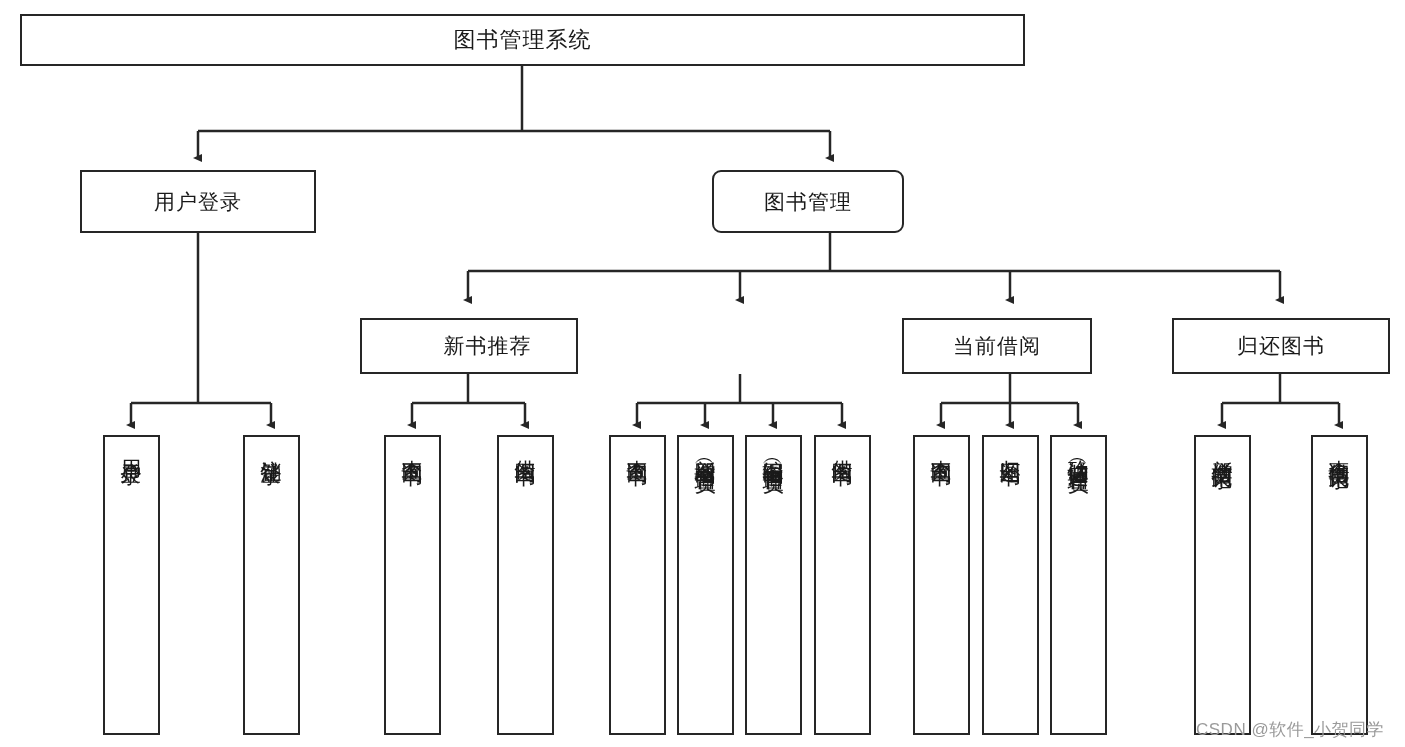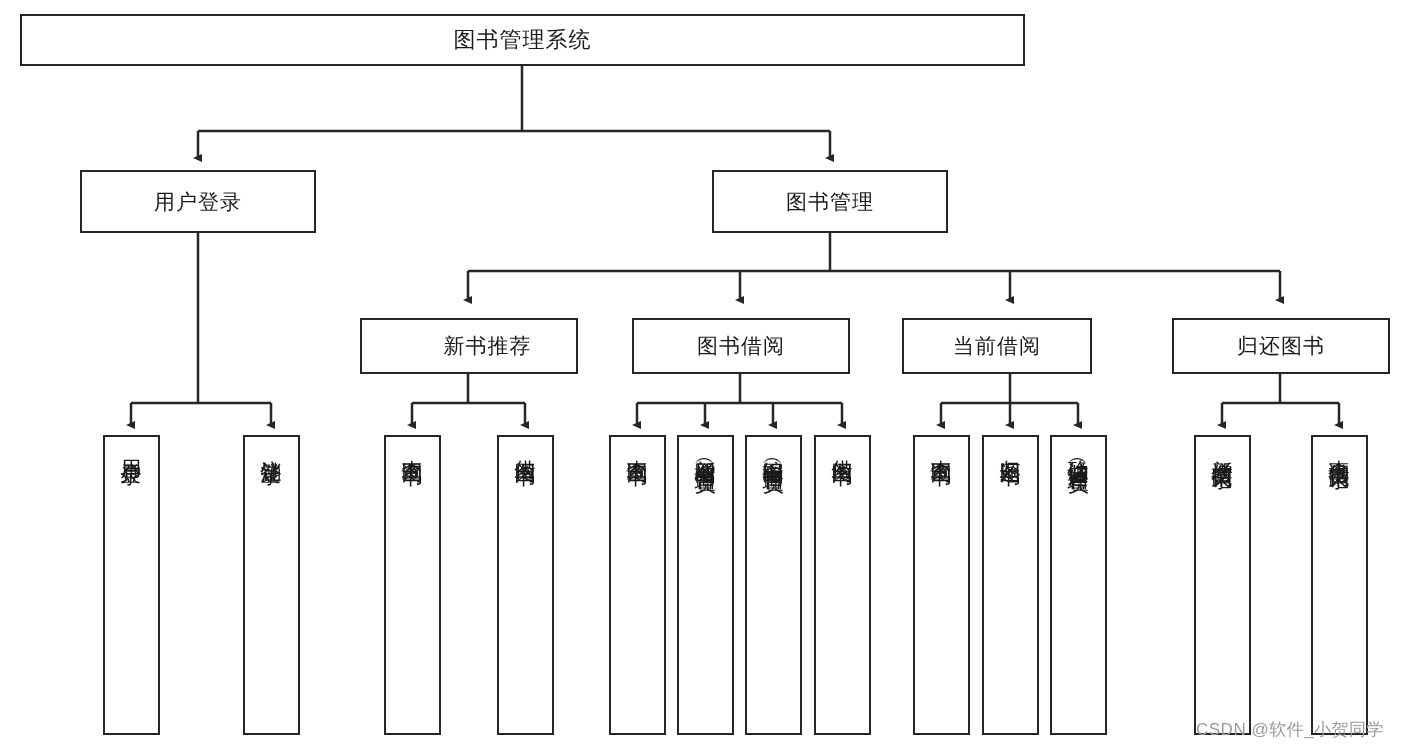--- a/index.html
+++ b/index.html
@@ -117,29 +117,26 @@
     </g>
   </svg>
 
   <div class="node h root" style="left:20px; top:14px; width:1005px; height:52px;">
     <span>图书管理系统</span>
   </div>
 
   <div class="node h" style="left:80px; top:170px; width:236px; height:63px;">
     <span>用户登录</span>
   </div>
-  <div class="node h" style="left:712px; top:170px; width:236px; height:63px;">
+  <div class="node h" style="left:712px; top:170px; width:192px; height:63px;border-radius:9px;">
     <span>图书管理</span>
   </div>
 
   <div class="node h" style="left:360px; top:318px; width:218px; height:56px;padding-left:37px;">
     <span>新书推荐</span>
-  </div>
-  <div class="node h" style="left:632px; top:318px; width:218px; height:56px;">
-    <span>图书借阅</span>
   </div>
   <div class="node h" style="left:902px; top:318px; width:190px; height:56px;">
     <span>当前借阅</span>
   </div>
   <div class="node h" style="left:1172px; top:318px; width:218px; height:56px;">
     <span>归还图书</span>
   </div>
 
   <div class="node v" style="left:103px; top:435px; width:57px; height:300px;">
     <span class="vtext">用户登录</span>

